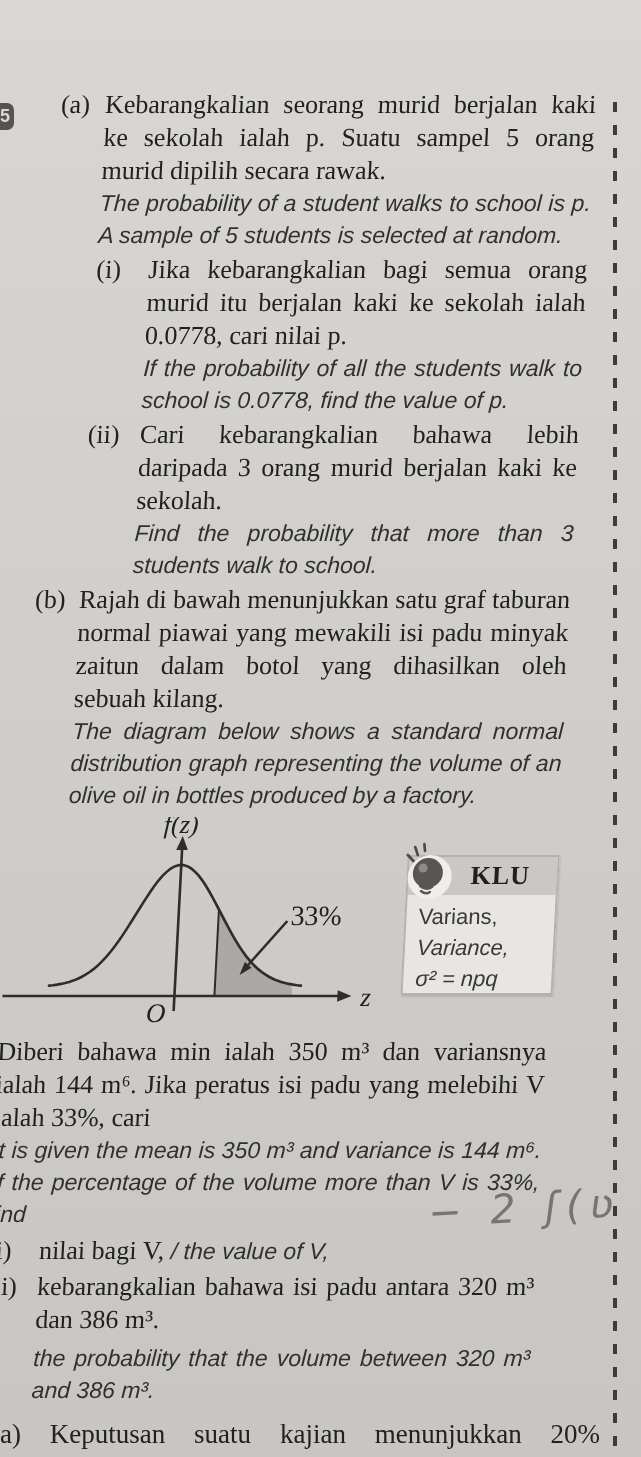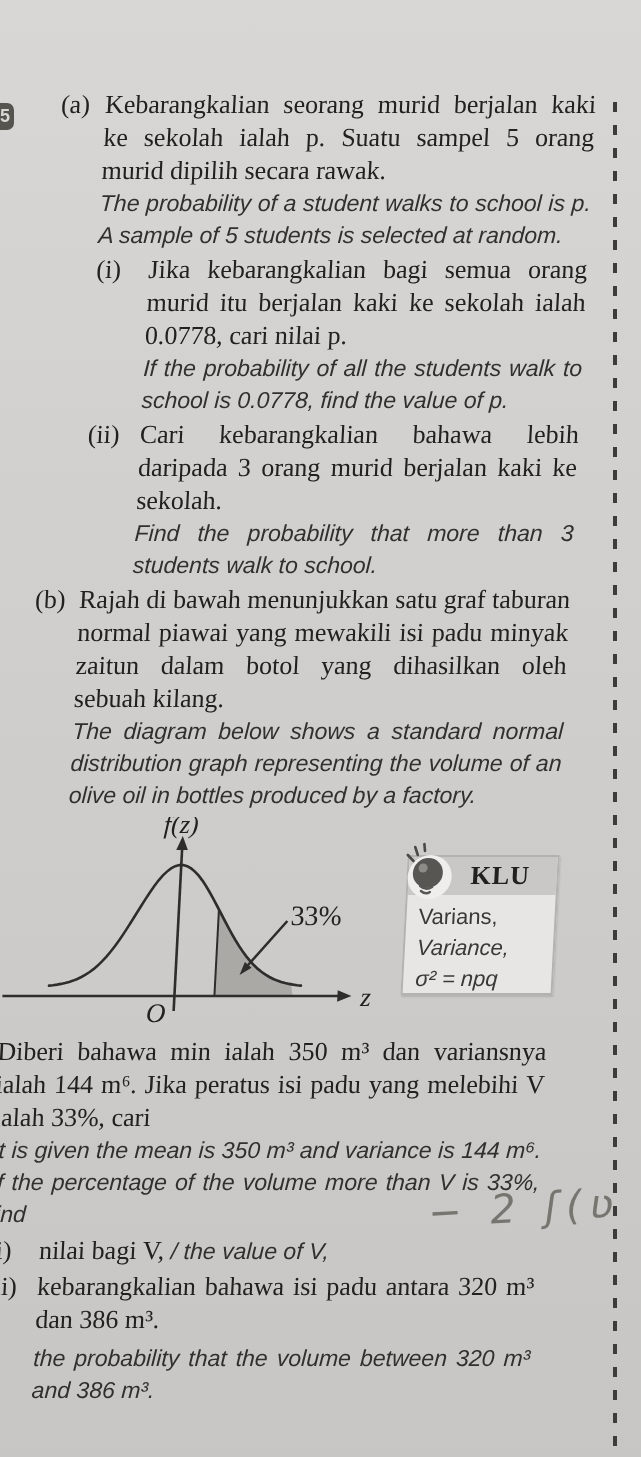--- a/index.html
+++ b/index.html
@@ -167,14 +167,15 @@
           <p class="malay">kebarangkalian bahawa isi padu antara 320 m³ dan 386 m³.</p>
           <p class="eng" style="margin-top:6px;">the probability that the volume between 320 m³ and 386 m³.</p>
         </div>
       </div>
     </div>
 
   </div>
 
   <div class="handwriting">− 2 ʃ(ʋ</div>
 
+  <div class="footer-line">a) Keputusan suatu kajian menunjukkan 20%</div>
 
 </div>
 
 </body></html>

